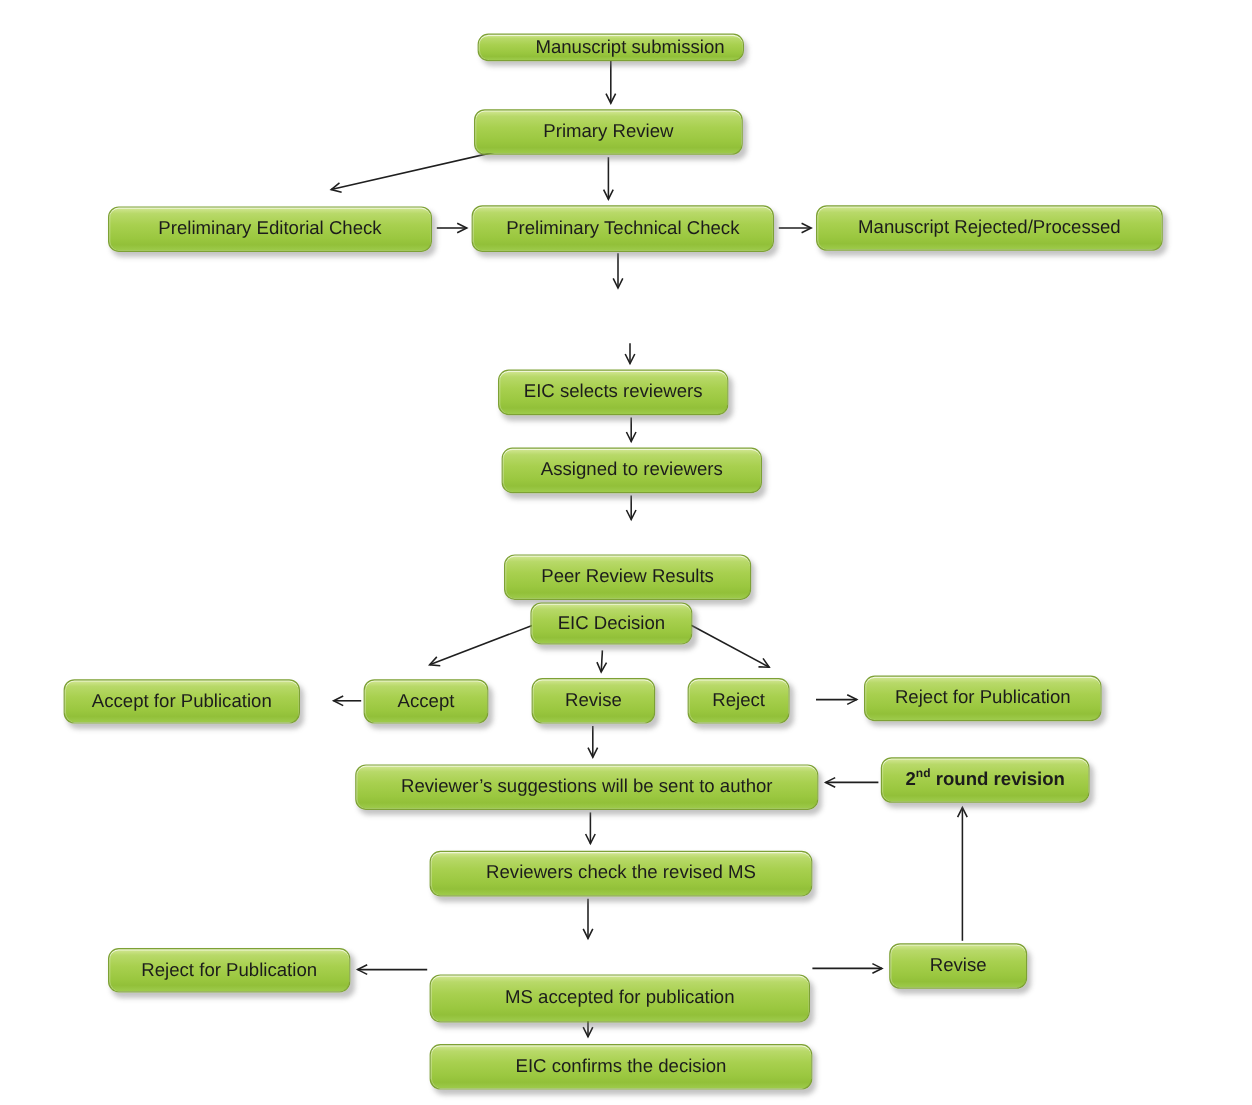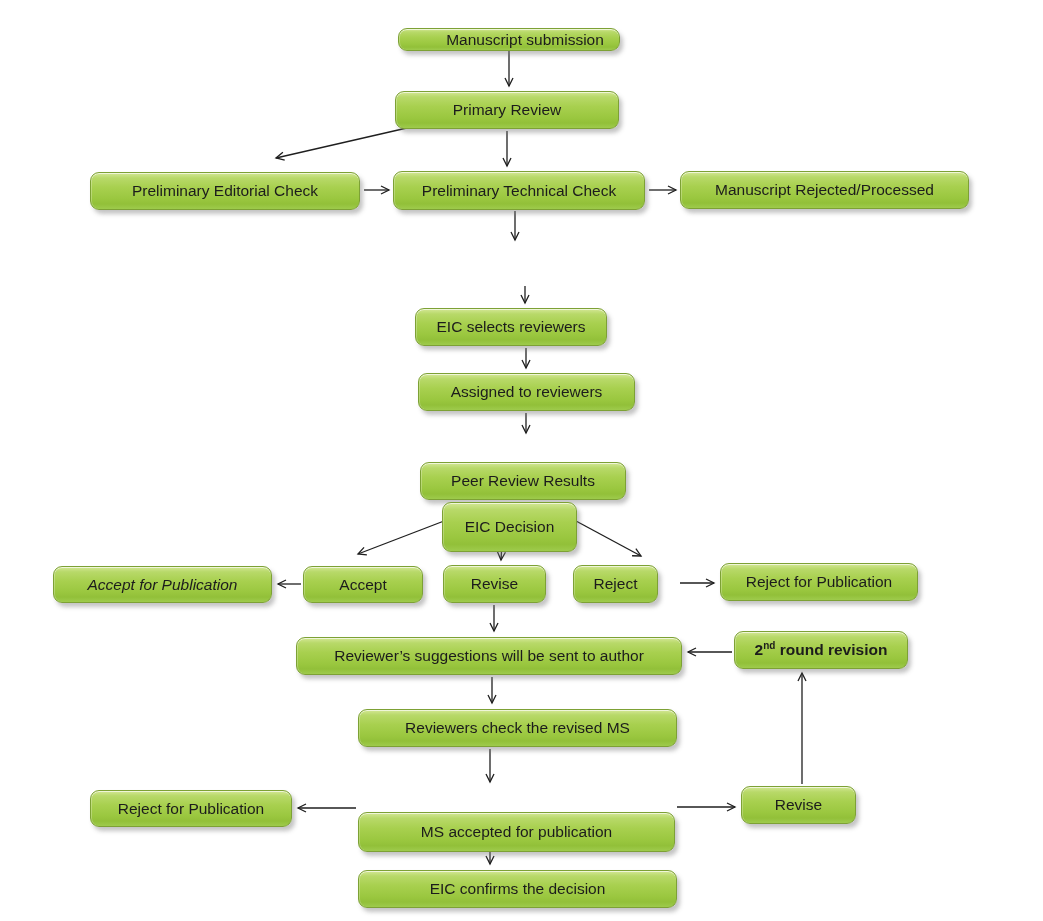--- a/index.html
+++ b/index.html
@@ -73,23 +73,23 @@
   </svg>
 
   <div class="node" style="left:398px; top:28px;  width:222px; height:23px;padding-left:32px;">Manuscript submission</div>
   <div class="node" style="left:395px; top:91px;  width:224px; height:38px;">Primary Review</div>
   <div class="node" style="left:90px;  top:172px; width:270px; height:38px;">Preliminary Editorial Check</div>
   <div class="node" style="left:393px; top:171px; width:252px; height:39px;">Preliminary Technical Check</div>
   <div class="node" style="left:680px; top:171px; width:289px; height:38px;">Manuscript Rejected/Processed</div>
   <div class="node" style="left:415px; top:308px; width:192px; height:38px;">EIC selects reviewers</div>
   <div class="node" style="left:418px; top:373px; width:217px; height:38px;">Assigned to reviewers</div>
   <div class="node" style="left:420px; top:438px; width:206px; height:38px;margin-top:24px;">Peer Review Results</div>
-  <div class="node" style="left:442px; top:502px; width:135px; height:50px;">EIC Decision</div>
-  <div class="node" style="left:53px;  top:566px; width:219px; height:37px;font-style:italic;">Accept  for Publication</div>
-  <div class="node" style="left:303px; top:566px; width:120px; height:37px;">Accept</div>
+  <div class="node" style="left:442px; top:502px; width:135px; height:35px;">EIC Decision</div>
+  <div class="node" style="left:53px;  top:566px; width:197px; height:37px;">Accept  for Publication</div>
+  <div class="node" style="left:303px; top:566px; width:104px; height:37px;">Accept</div>
   <div class="node" style="left:443px; top:565px; width:103px; height:38px;">Revise</div>
   <div class="node" style="left:573px; top:565px; width:85px; height:38px;">Reject</div>
   <div class="node" style="left:720px; top:563px; width:198px; height:38px;">Reject for Publication</div>
   <div class="node" style="left:296px; top:637px; width:386px; height:38px;">Reviewer’s suggestions will be sent to author</div>
   <div class="node" style="left:734px; top:631px; width:174px; height:38px;font-weight:bold;">
       <span><span>2</span><sup>nd</sup><span> round revision</span></span>
     </div>
   <div class="node" style="left:358px; top:709px; width:319px; height:38px;">Reviewers check the revised MS</div>
   <div class="node" style="left:90px;  top:790px; width:202px; height:37px;">Reject for Publication</div>
   <div class="node" style="left:358px; top:788px; width:317px; height:40px;margin-top:24px;">MS accepted for publication</div>

